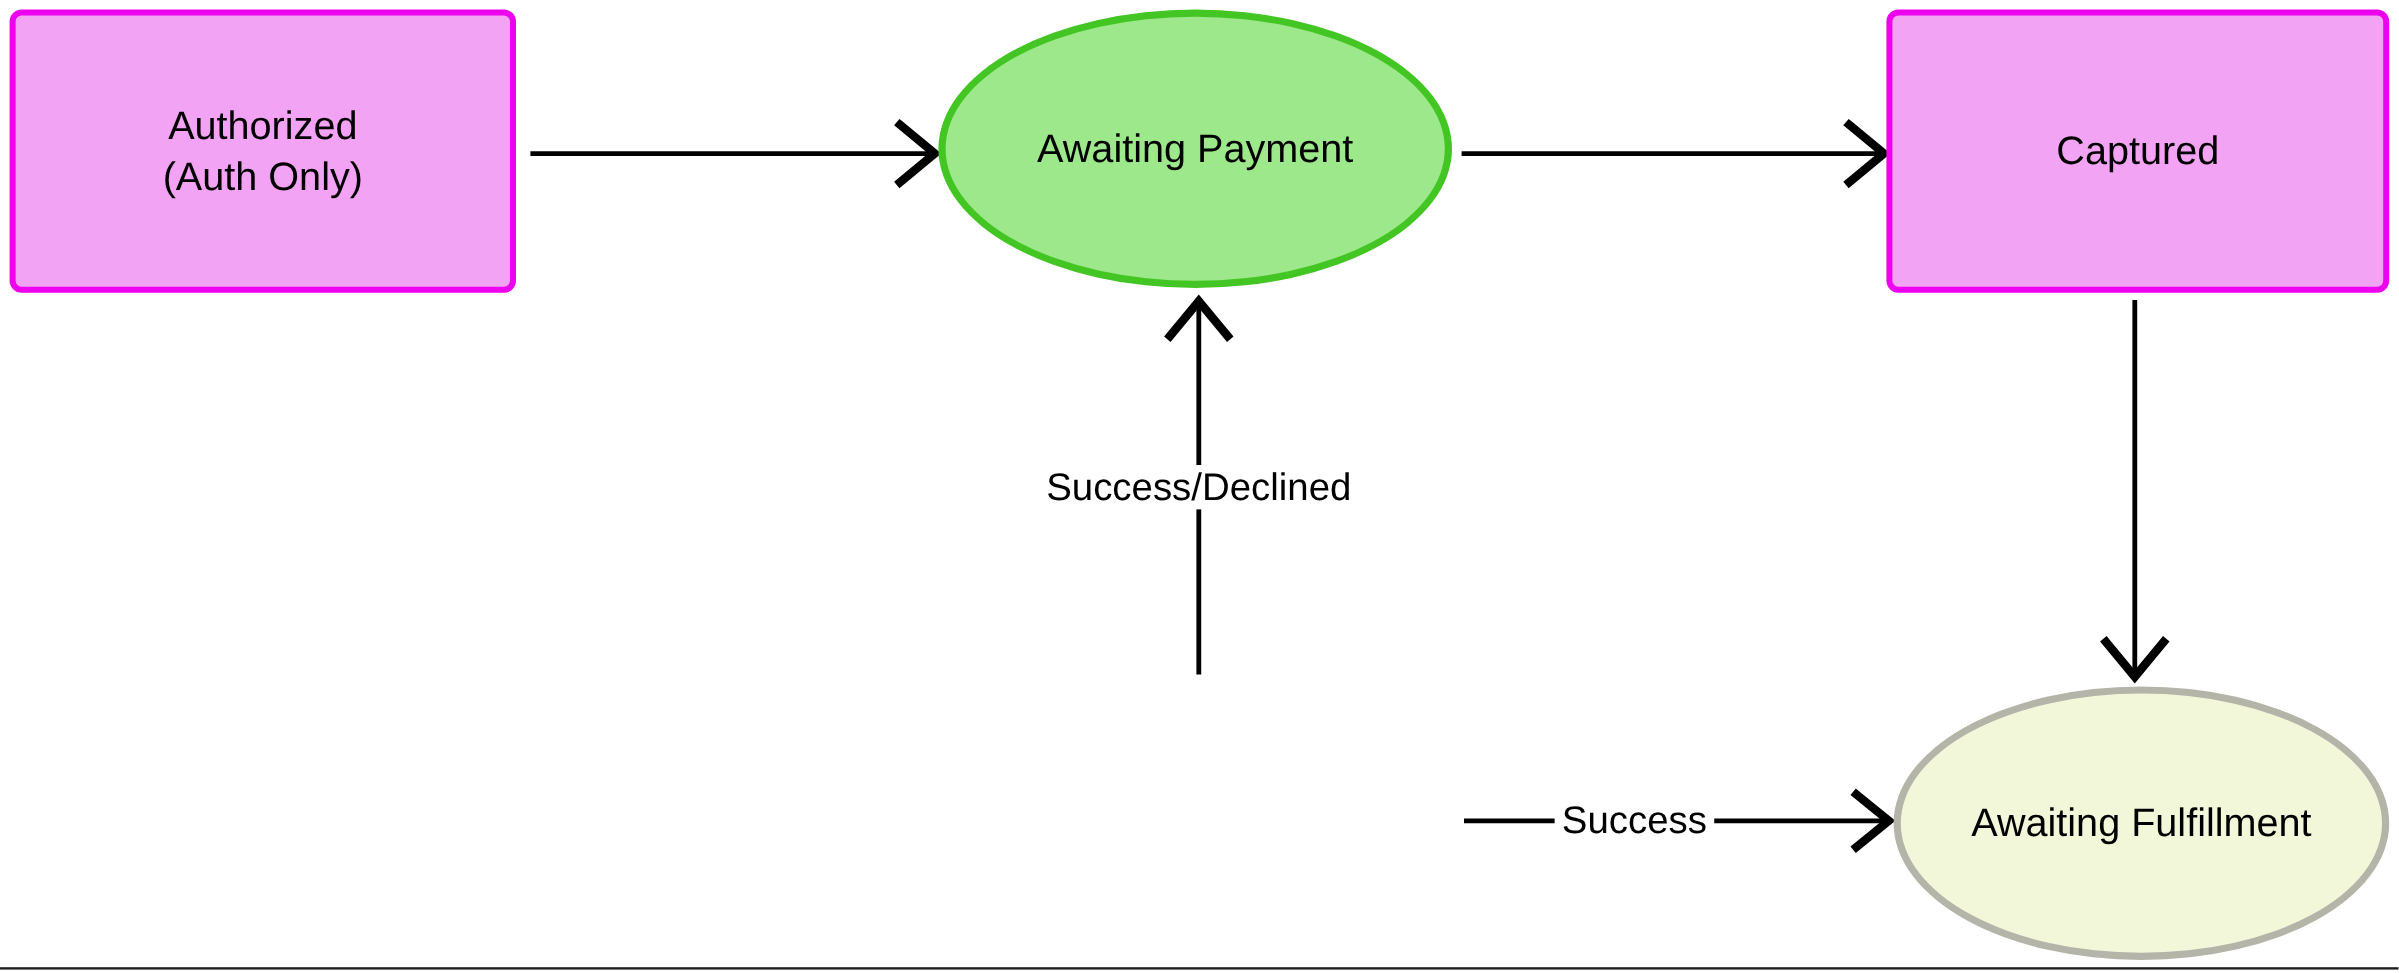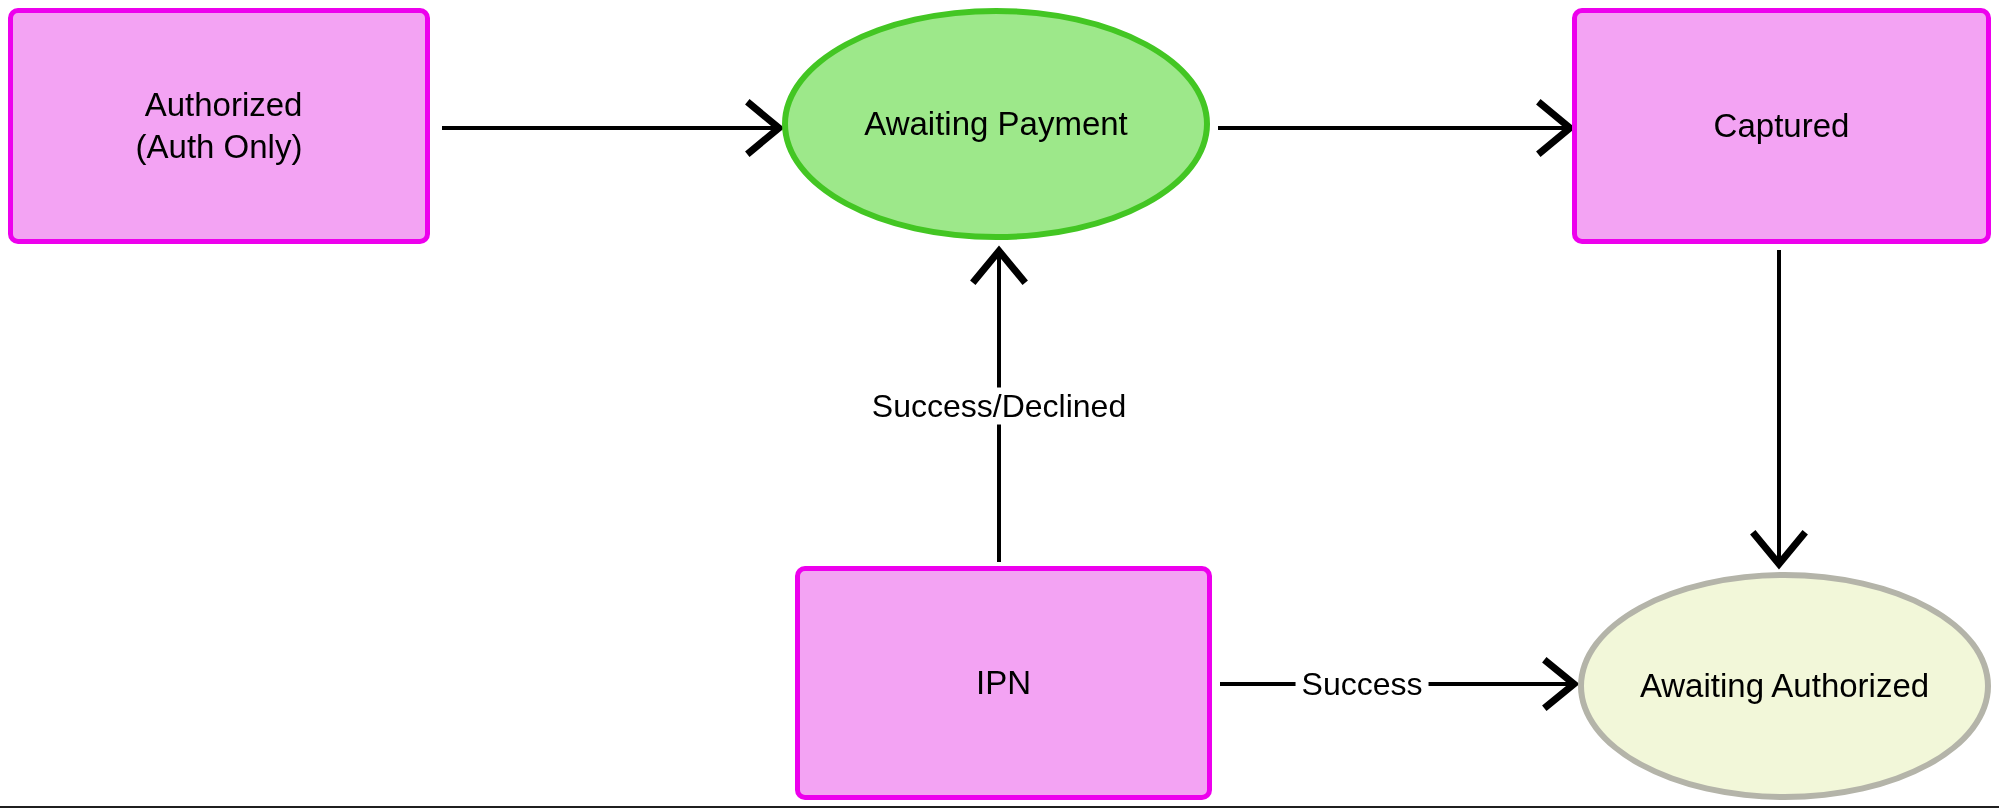--- a/index.html
+++ b/index.html
@@ -43,21 +43,20 @@
   }
   
   #node-authorized {
     left: 8px;
     top: 8px;
     width: 422px;
     height: 236px;
     background: #f3a3f3;
     border: 5px solid #ed00ed;
     font-size: 33px;
-    text-align: right;
   }
   
   #node-awaiting-payment {
     left: 782px;
     top: 8px;
     width: 428px;
     height: 232px;
     background: #9de88a;
     border: 6px solid #43c623;
     font-size: 33px;
@@ -151,23 +150,22 @@
     </g>
   </svg>
 
   <div class="node node-rect" id="node-authorized">Authorized
 (Auth Only)</div>
 
   <div class="node node-ellipse" id="node-awaiting-payment">Awaiting Payment</div>
 
   <div class="node node-rect" id="node-captured">Captured</div>
 
-  <div class="node node-rect" id="node-ipn">IPN</div>
 
-  <div class="node node-ellipse" id="node-awaiting-fulfillment">Awaiting Authorized</div>
+  <div class="node node-ellipse" id="node-awaiting-fulfillment">Awaiting Fulfillment</div>
 
   <div class="edge-label" id="label-pending-declined">Success/Declined</div>
 
   <div class="edge-label" id="label-success">Success</div>
 
   <div class="bottom-rule"></div>
 
 </div>
 
 </body></html>

